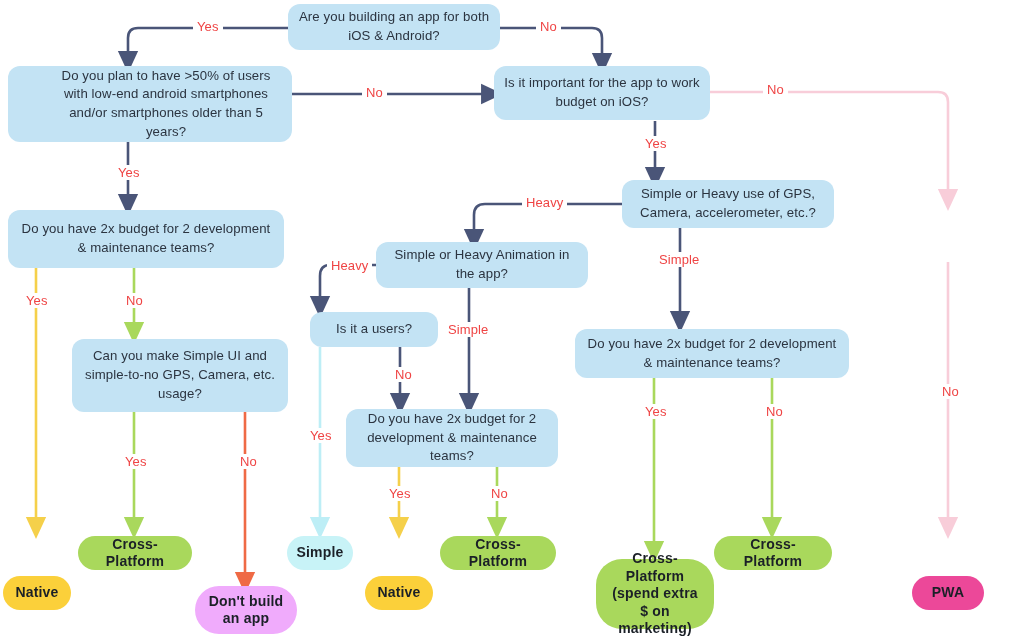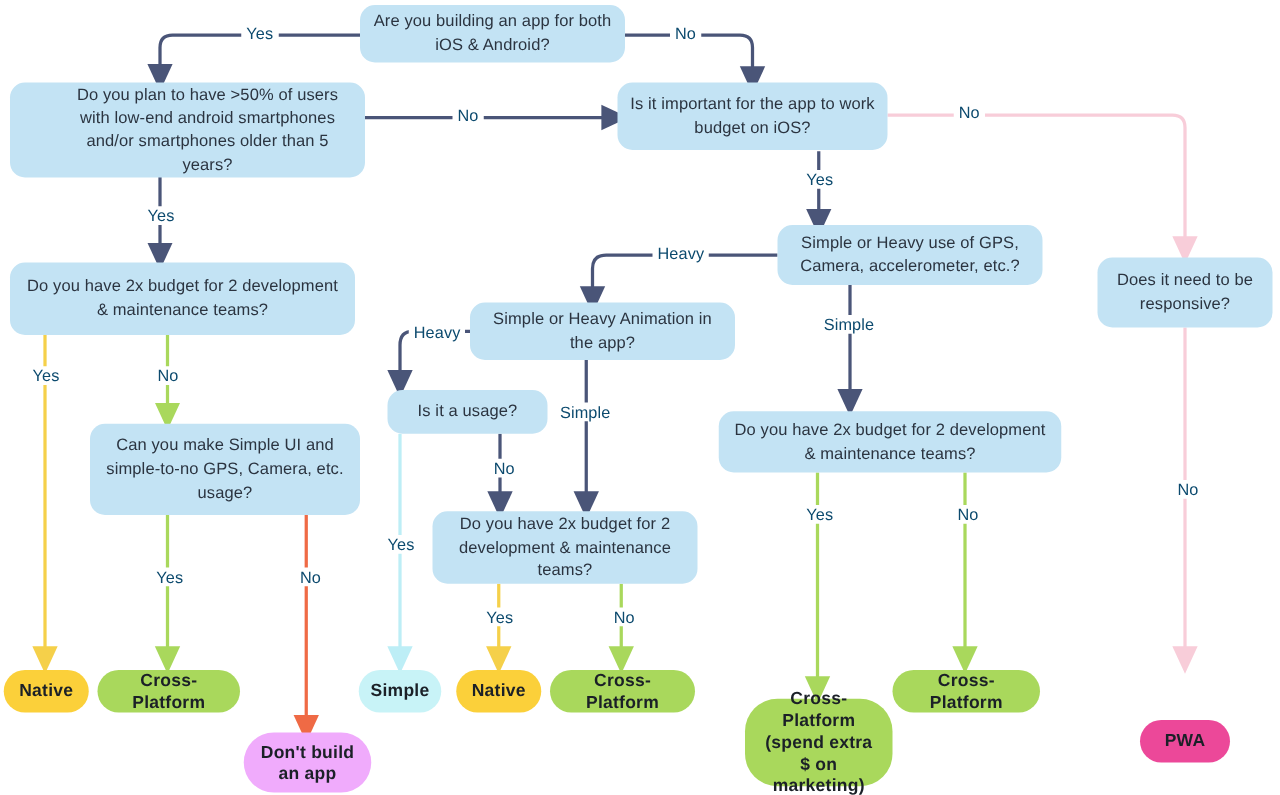--- a/index.html
+++ b/index.html
@@ -28,30 +28,30 @@
     text-align:center;
     border-radius:22px;
     font-size:14px;
     font-weight:bold;
     color:#1b2027;
     line-height:1.25;
     padding:5px 12px;
     letter-spacing:.2px;
     z-index:3;
   }
-  .t-native{background:#fbd03a;}
+  .t-native{background:#fbd03a;margin-top:40px;}
   .t-cross{background:#a9d85c;}
   .t-dont{background:#f0abfc;}
   .t-unity{background:#c8f3f7;}
   .t-pwa{background:#ec4899;margin-top:40px;}
 
   .elabel{
     position:absolute;
     font-size:13px;
-    color:#0c4a6e;
+    color:#ef4444;
     background:#ffffff;
     padding:0 4px;
     white-space:nowrap;
     z-index:4;
     letter-spacing:.1px;
   }
 </style>
 </head>
 <body>
 
@@ -147,34 +147,31 @@
 
   <div class="node" style="left:376px;top:242px;width:212px;height:46px;">
     <span>Simple or Heavy Animation in the app?</span>
   </div>
 
   <div class="node" style="left:622px;top:180px;width:212px;height:48px;">
     <span>Simple or Heavy use of GPS, Camera, accelerometer, etc.?</span>
   </div>
 
   <div class="node" style="left:310px;top:312px;width:128px;height:35px;">
-    <span>Is it a usage?</span>
+    <span>Is it a users?</span>
   </div>
 
   <div class="node" style="left:346px;top:409px;width:212px;height:58px;">
     <span>Do you have 2x budget for 2 development &amp; maintenance teams?</span>
   </div>
 
   <div class="node" style="left:575px;top:329px;width:274px;height:49px;">
     <span>Do you have 2x budget for 2 development &amp; maintenance teams?</span>
   </div>
 
-  <div class="node" style="left:878px;top:206px;width:140px;height:56px;">
-    <span>Does it need to be responsive?</span>
-  </div>
 
   <div class="term t-native" style="left:3px;top:536px;width:68px;height:34px;">
     <span>Native</span>
   </div>
 
   <div class="term t-cross" style="left:78px;top:536px;width:114px;height:34px;">
     <span>Cross-Platform</span>
   </div>
 
   <div class="term t-dont" style="left:195px;top:586px;width:102px;height:48px;border-radius:24px;">

